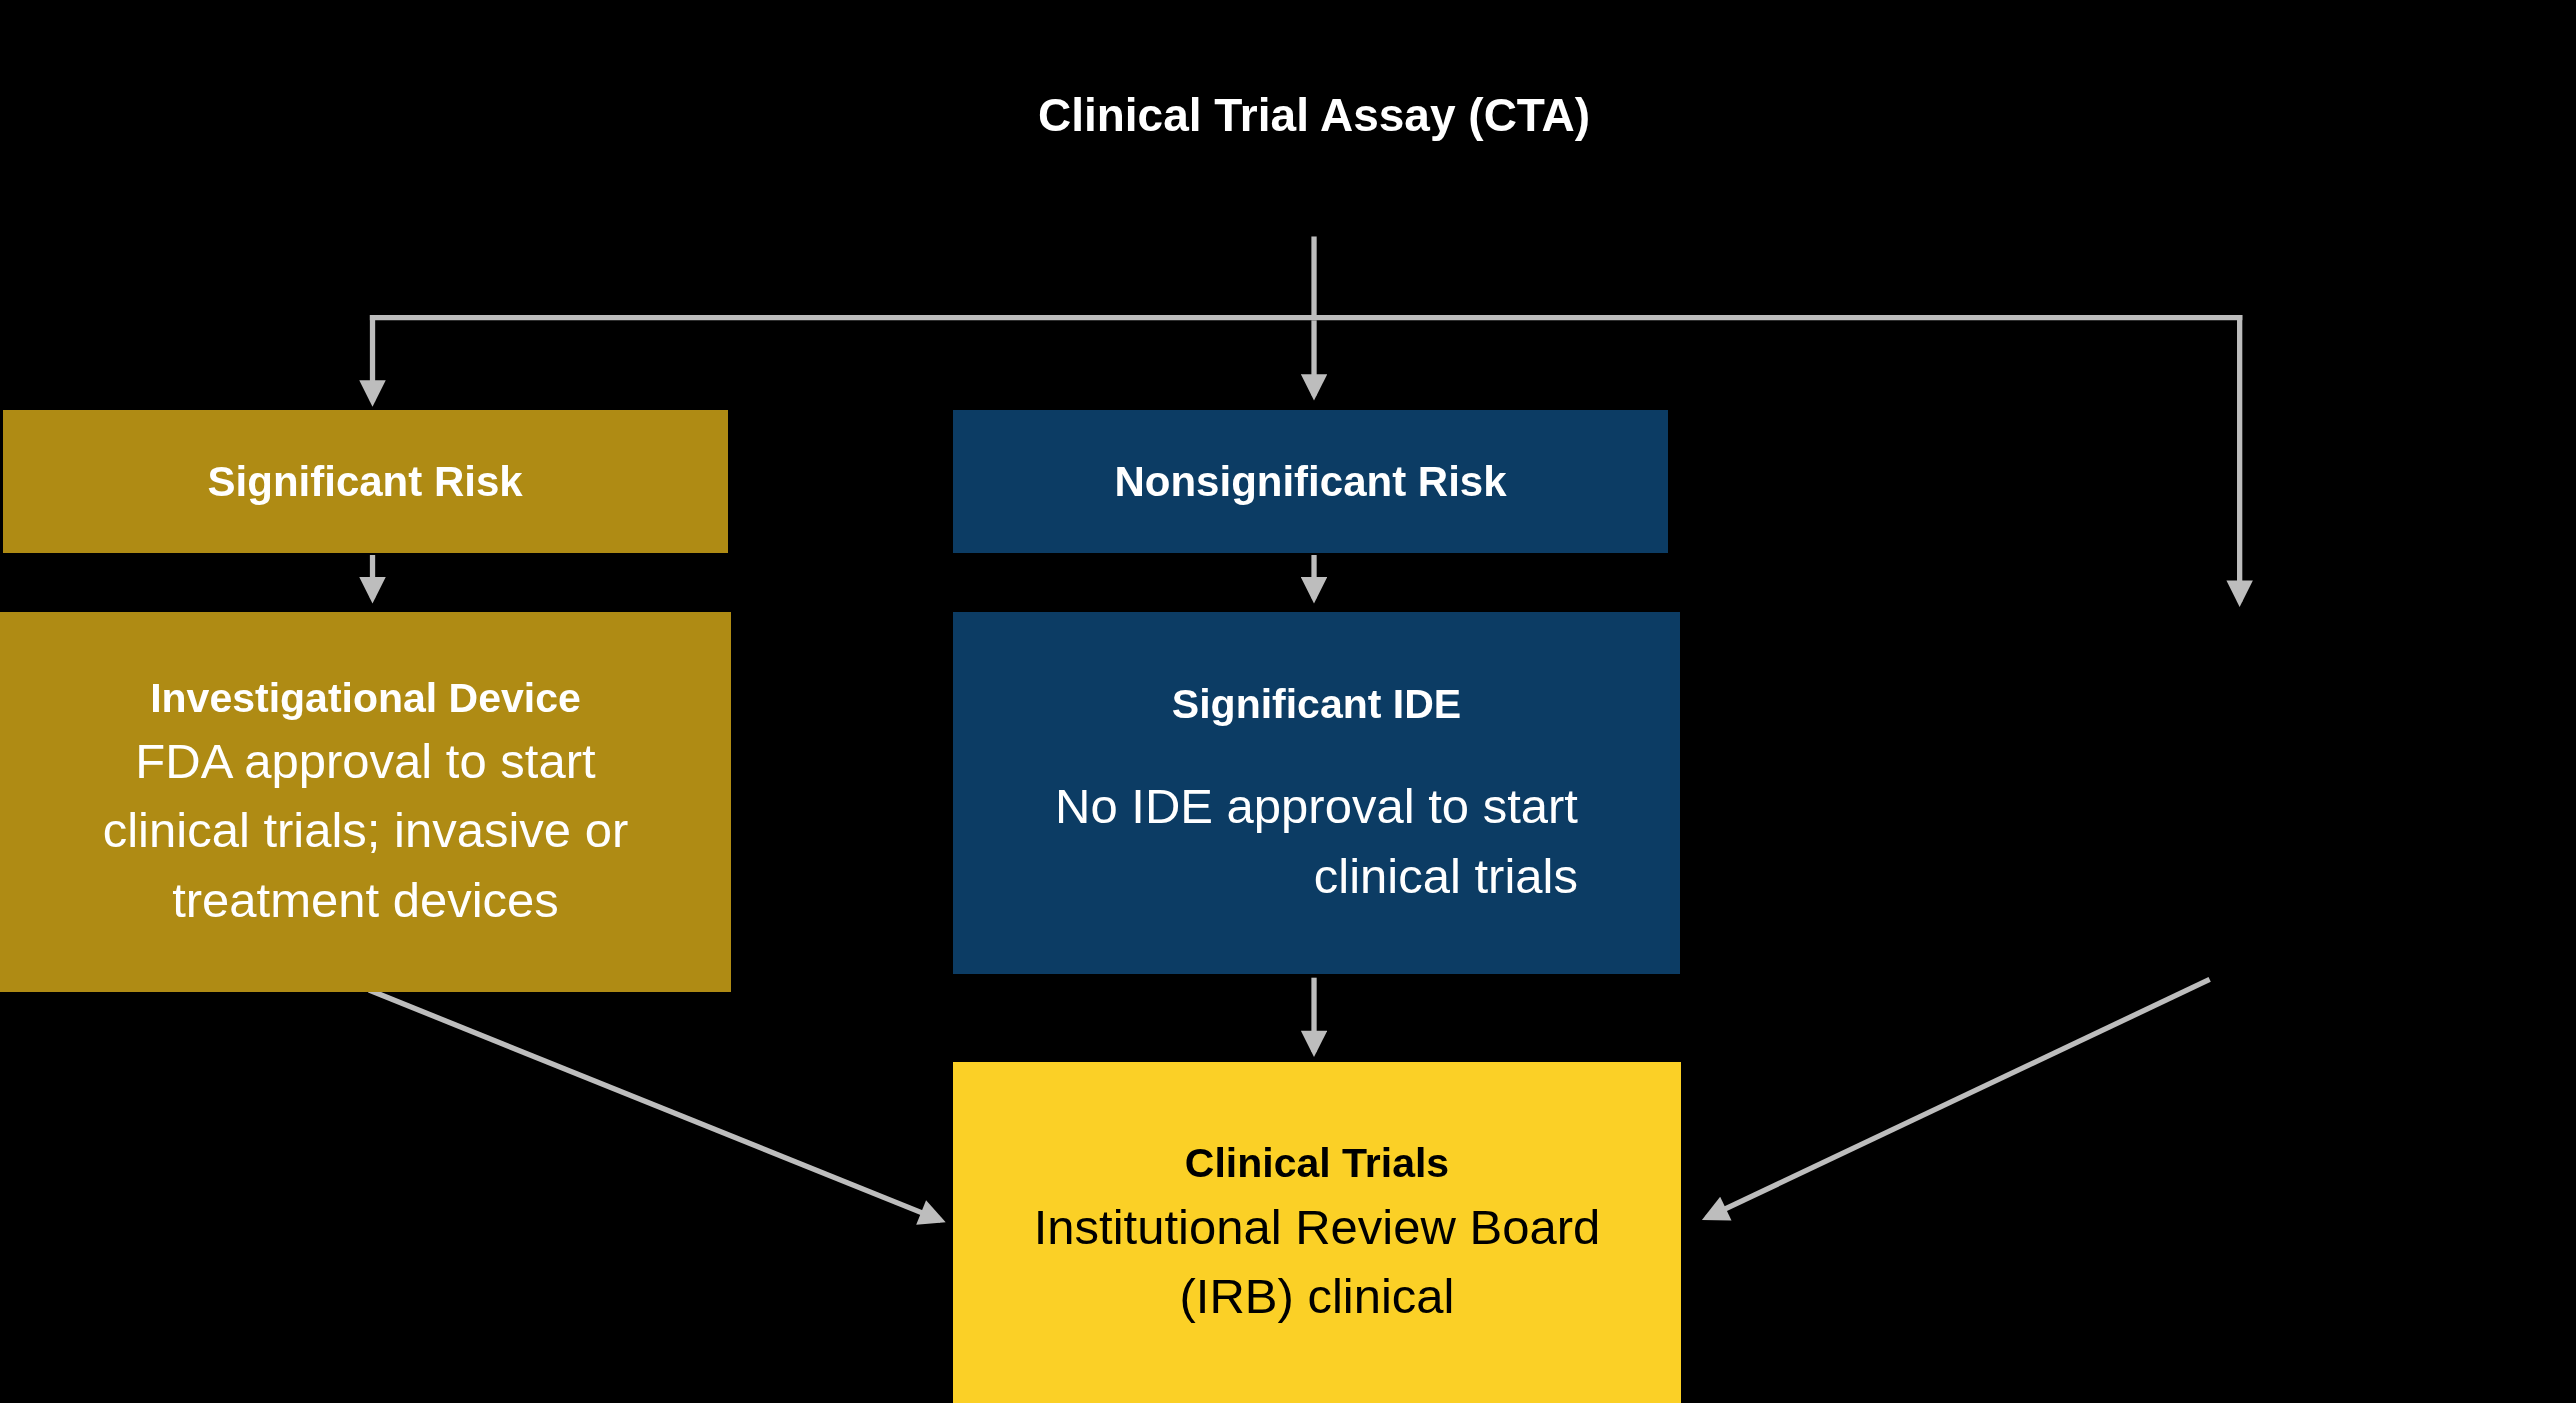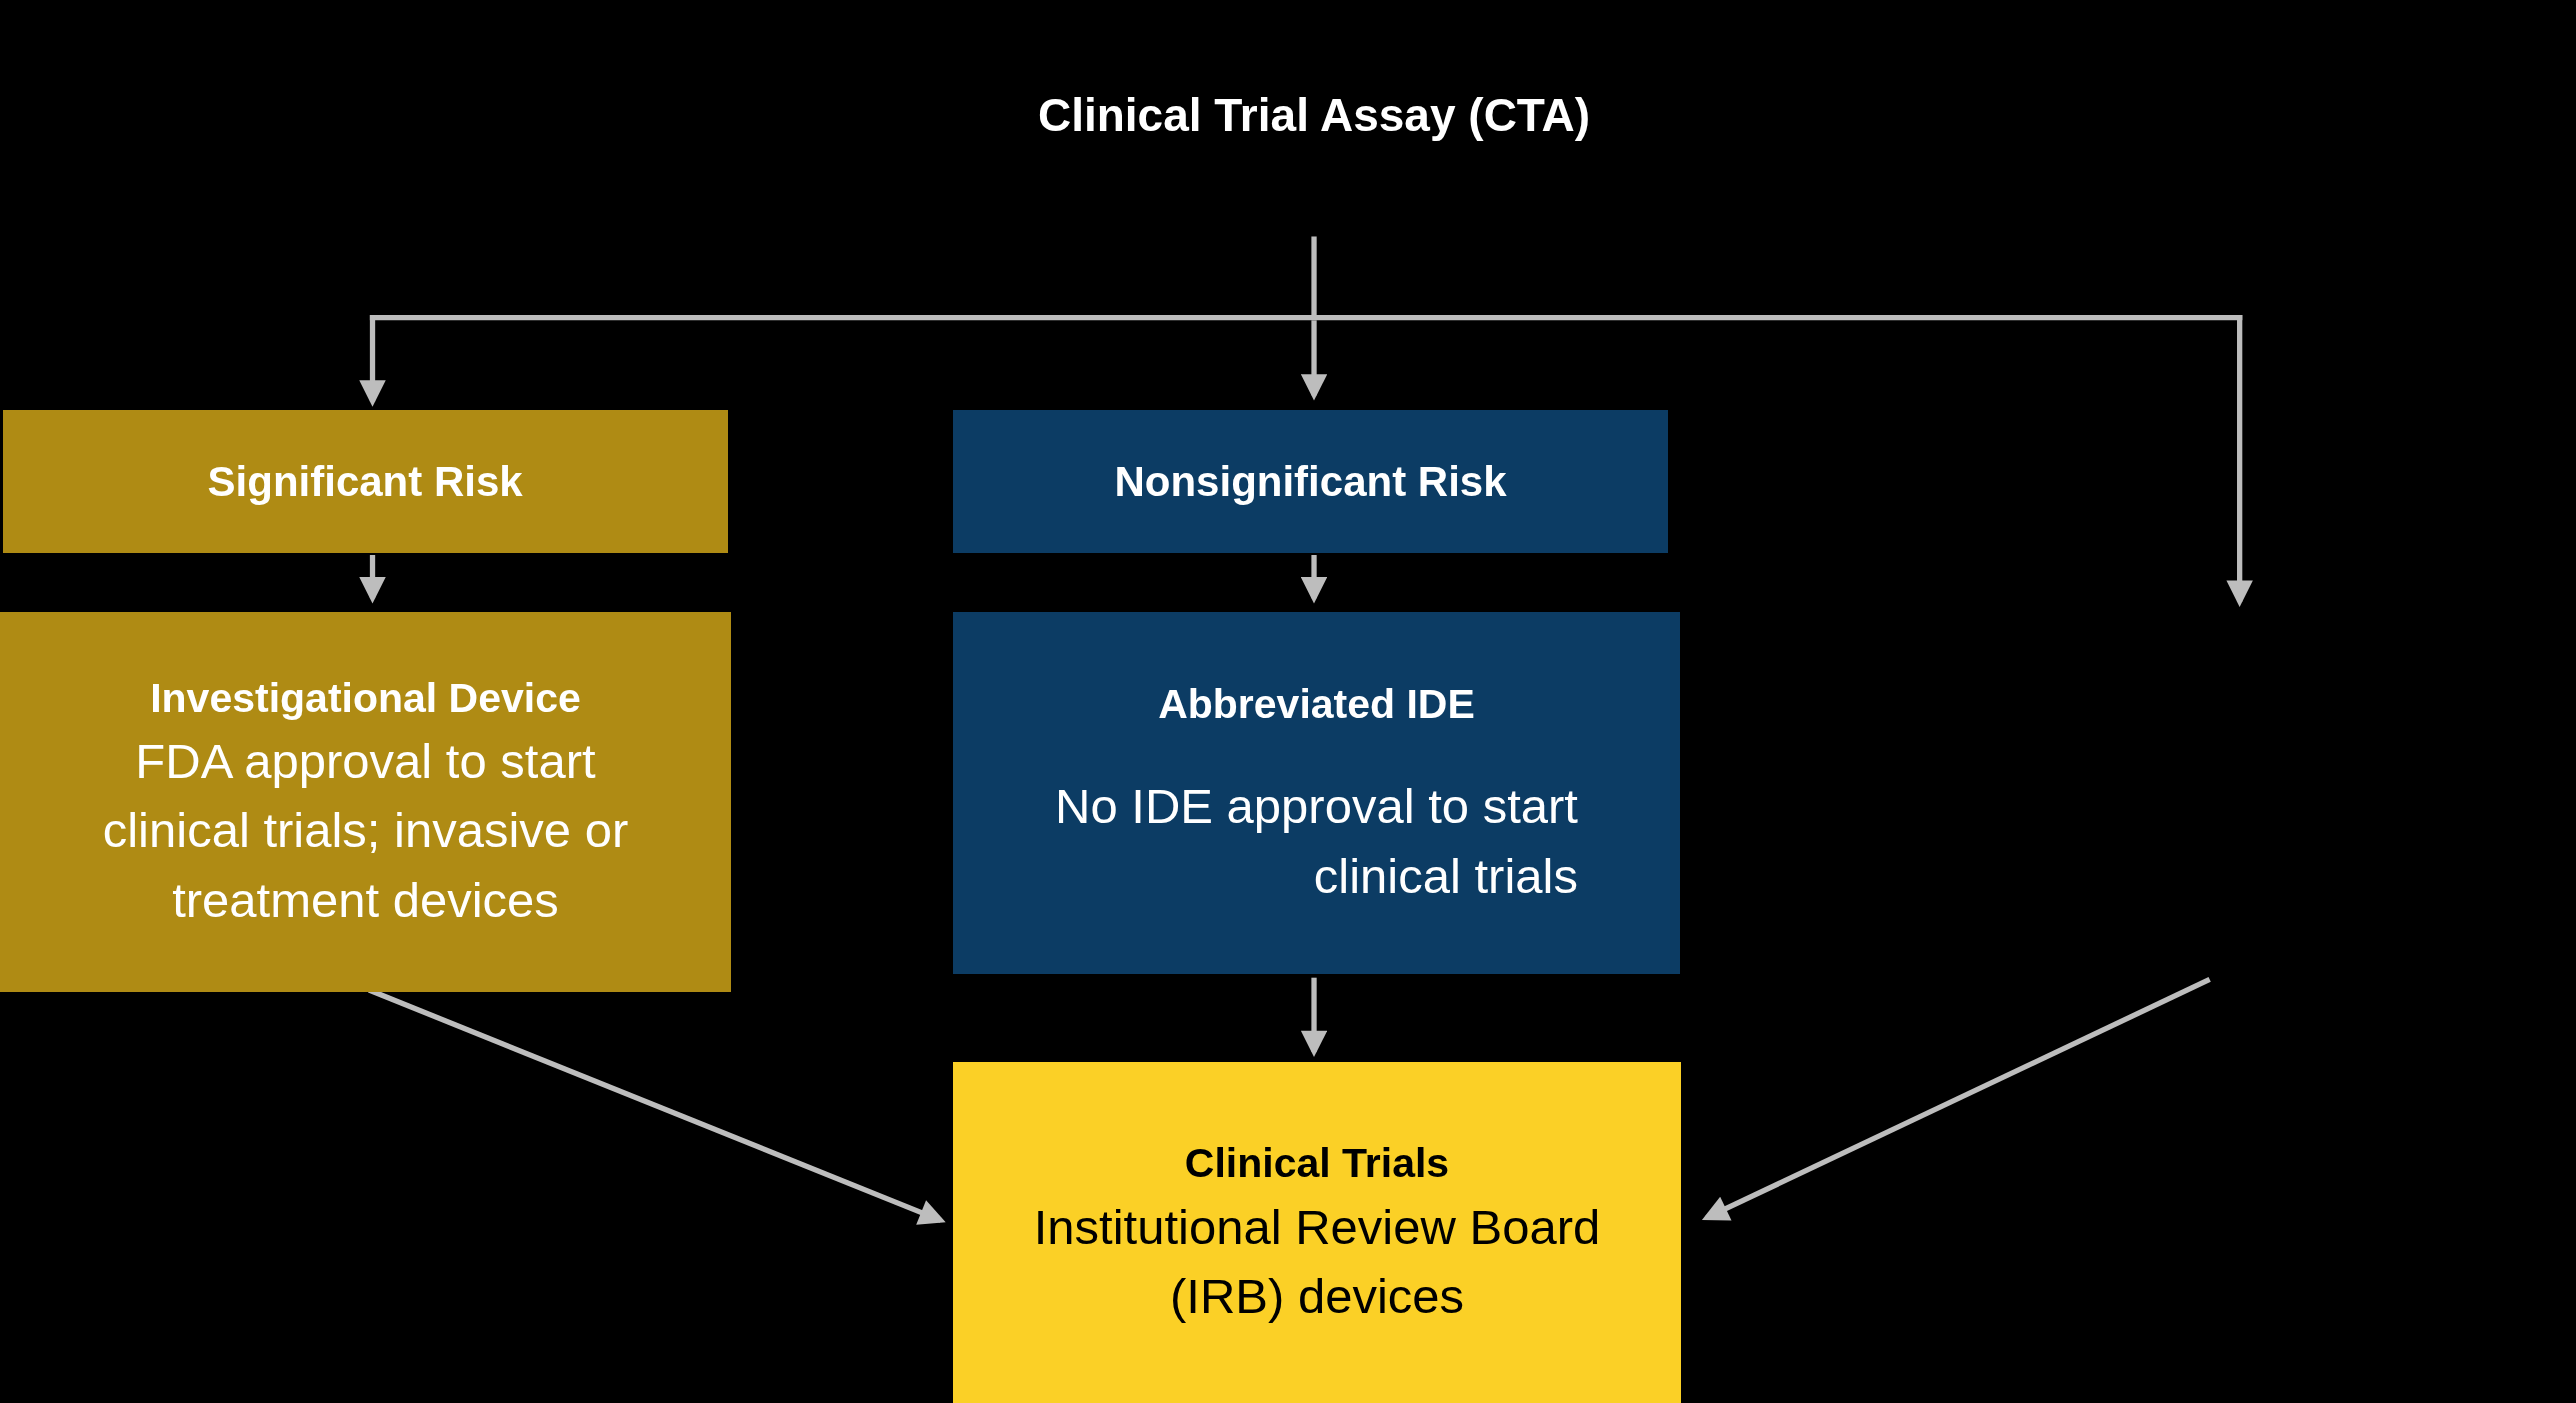--- a/index.html
+++ b/index.html
@@ -74,28 +74,28 @@
   </div>
 
   <div class="node node-ide">
     <div class="heading">Investigational Device</div>
     <div class="body-line">FDA approval to start</div>
     <div class="body-line">clinical trials; invasive or</div>
     <div class="body-line">treatment devices</div>
   </div>
 
   <div class="node node-abbreviated">
-    <div class="heading">Abbreviated IDE</div>
+    <div class="heading">Significant IDE</div>
     <div class="body-block">
       <div class="body-line">No IDE approval to start</div>
       <div class="body-line">clinical trials</div>
     </div>
   </div>
 
 
   <div class="node node-clinical">
     <div class="heading">Clinical Trials</div>
     <div class="body-line">Institutional Review Board</div>
-    <div class="body-line">(IRB) devices</div>
+    <div class="body-line">(IRB) clinical</div>
   </div>
 
 </div>
 
 
 </body></html>

